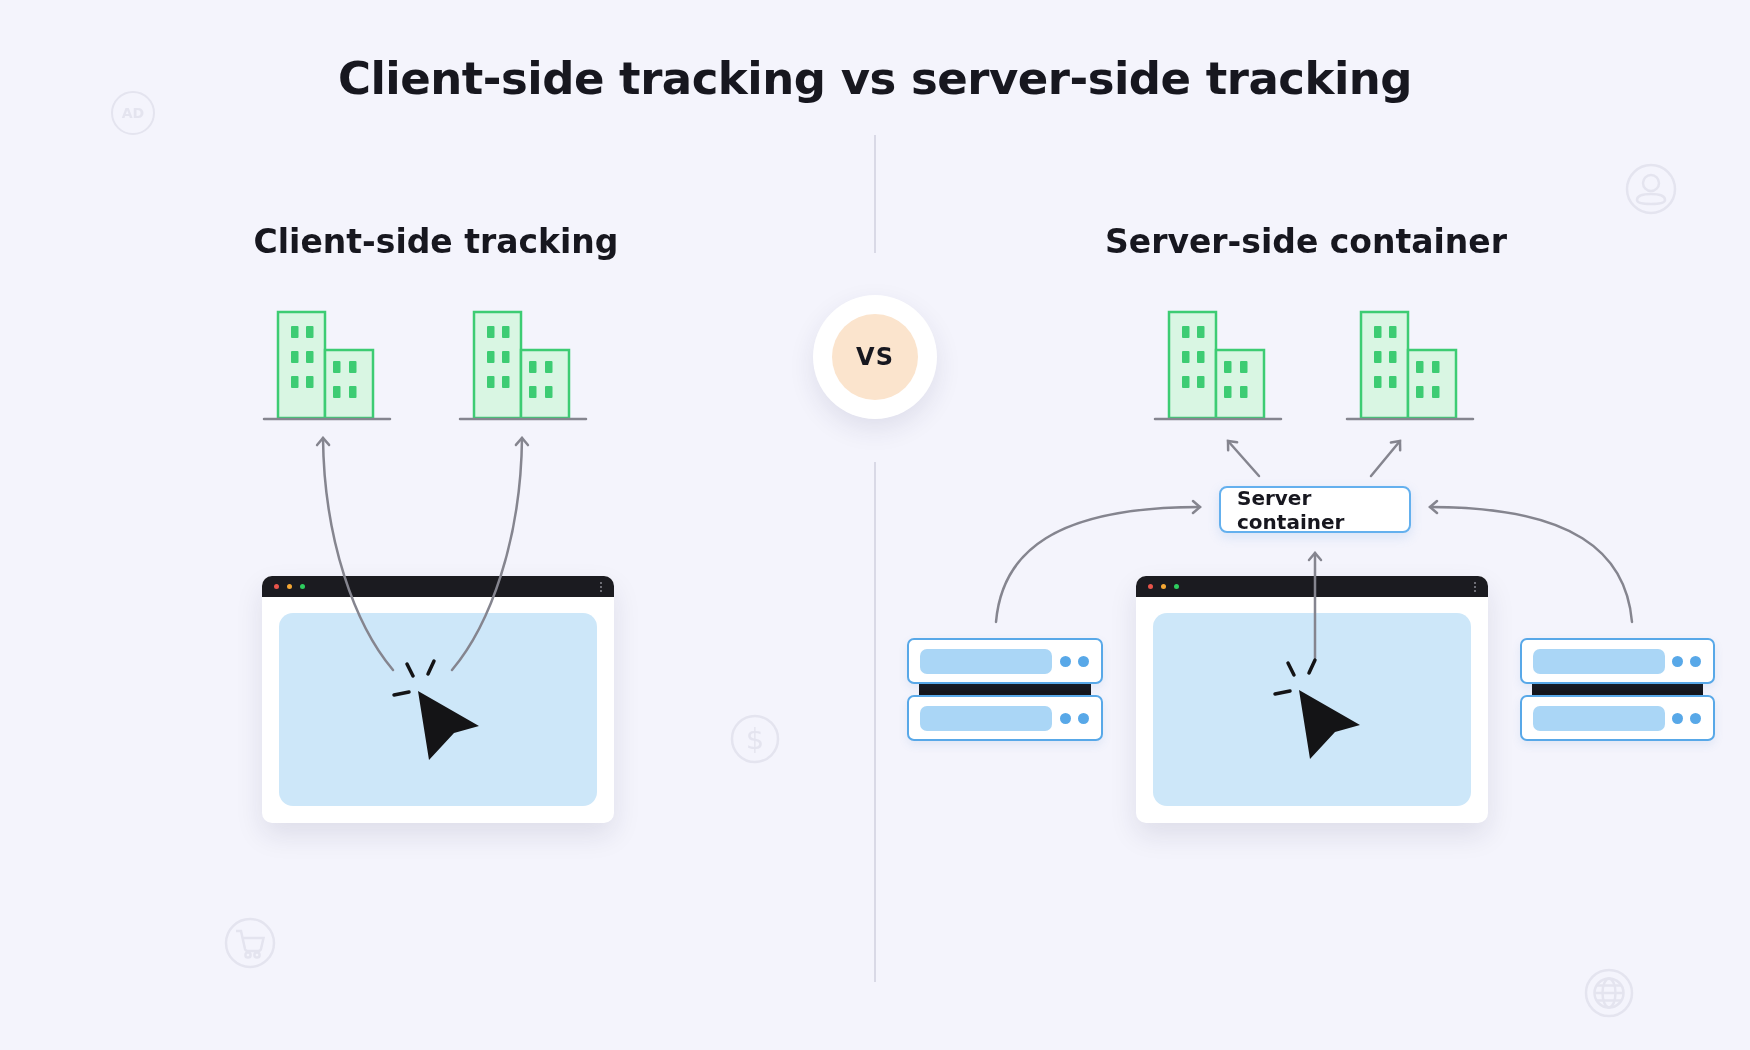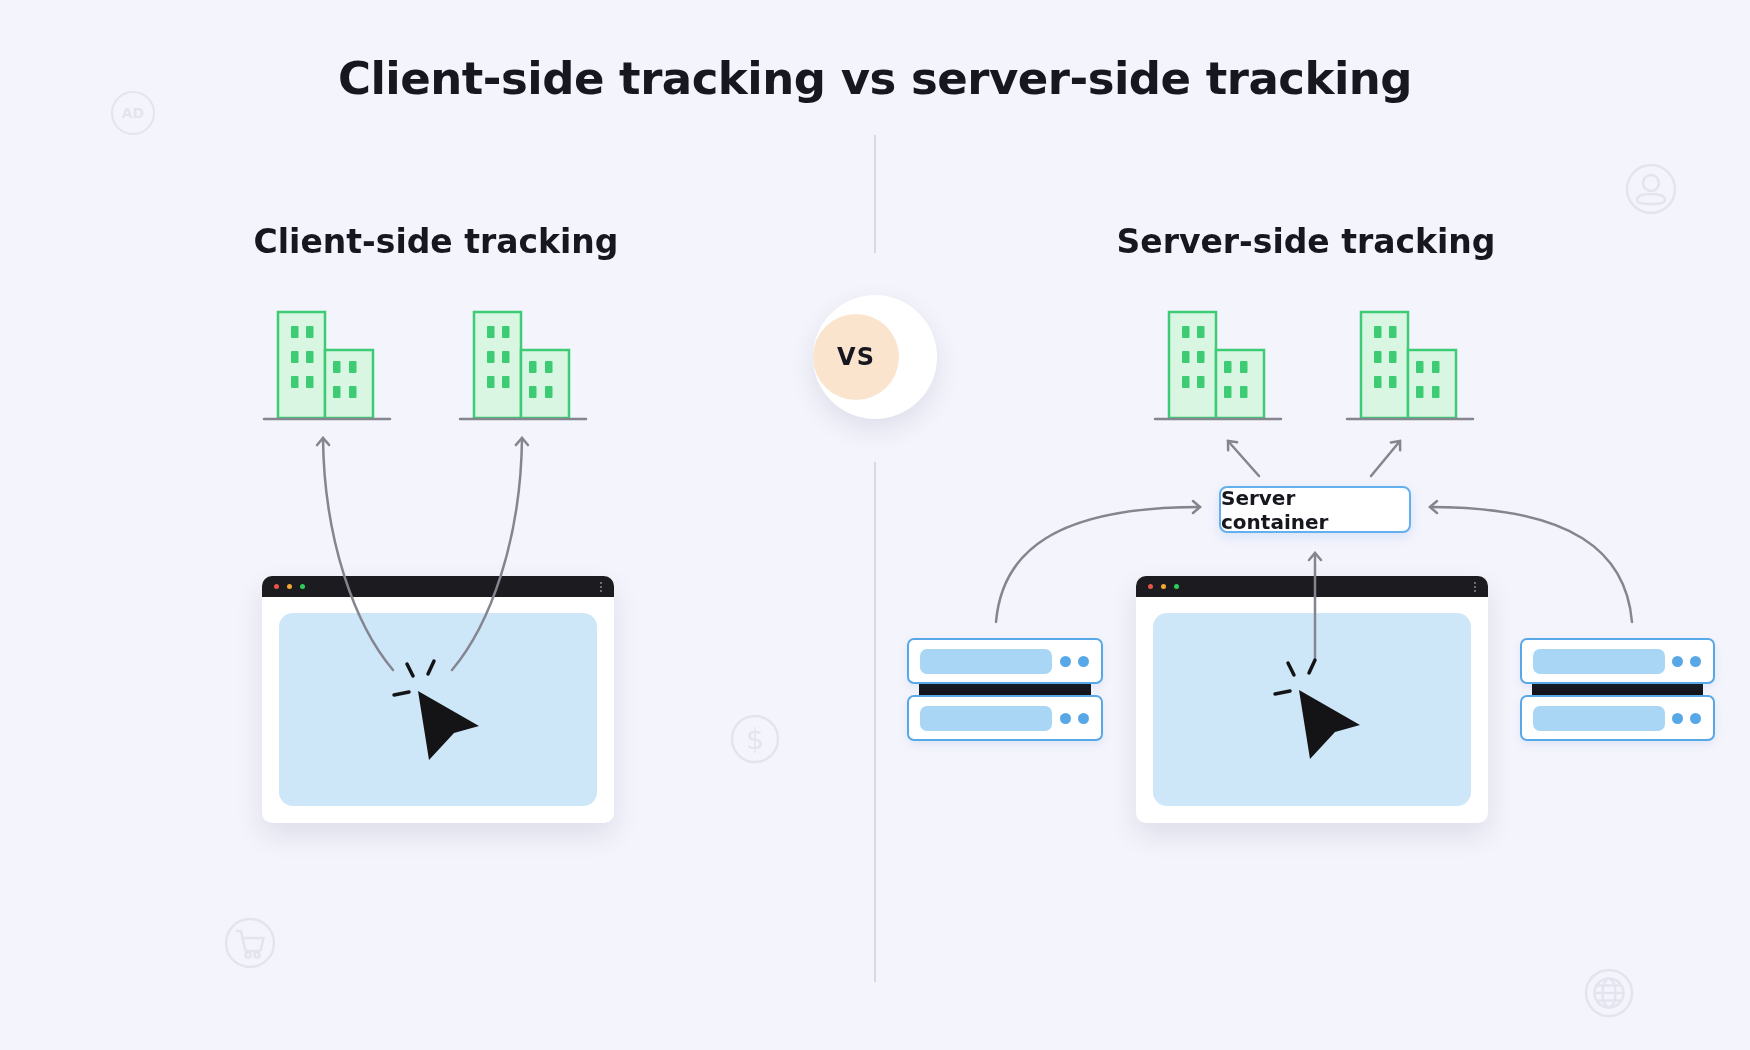--- a/index.html
+++ b/index.html
@@ -13,21 +13,21 @@
     font-size:33px;font-weight:800;color:var(--heading);}
   .heading-left{left:136px;}
   .heading-right{left:1006px;}
 
   
   .divider{position:absolute;left:874px;width:2px;background:var(--divider);}
   .divider.seg1{top:135px;height:118px;}
   .divider.seg2{top:462px;height:520px;}
   .vs-outer{position:absolute;left:813px;top:295px;width:124px;height:124px;border-radius:50%;
     background:var(--white);box-shadow:0 10px 26px rgba(40,40,90,0.10);
-    display:flex;align-items:center;justify-content:flex-start;}
+    display:flex;align-items:center;justify-content:center;}
   .vs-inner{width:86px;height:86px;border-radius:50%;background:var(--vs-fill);
     display:flex;align-items:center;justify-content:center;
     font-size:24px;font-weight:800;color:var(--heading);letter-spacing:1px;}
 
   
   .building{position:absolute;width:130px;height:112px;}
   .b-fill{fill:var(--green-fill);stroke:var(--green-stroke);stroke-width:2.5;}
   .b-win{fill:var(--green-stroke);}
   .b-base{stroke:var(--arrow-gray);stroke-width:2.5;stroke-linecap:round;}
 
@@ -48,21 +48,21 @@
   
   .cursor{position:absolute;width:100px;height:115px;z-index:6;}
   .cursor polygon{fill:var(--cursor-black);}
   .cursor line{stroke:var(--cursor-black);stroke-width:3.5;stroke-linecap:round;}
 
   
   .server-container{position:absolute;left:1219px;top:486px;width:192px;height:47px;
     background:var(--white);border:2px solid var(--container-border);border-radius:8px;
     box-sizing:border-box;display:flex;align-items:center;justify-content:center;
     font-size:20px;font-weight:800;color:var(--heading);
-    box-shadow:0 4px 12px rgba(90,150,220,0.18);z-index:4;}
+    box-shadow:0 4px 12px rgba(90,150,220,0.18);z-index:4;padding-left:16px;}
 
   
   .rack{position:absolute;width:196px;}
   .rack-unit{position:relative;height:46px;background:var(--white);
     border:2px solid var(--rack-blue);border-radius:7px;box-sizing:border-box;z-index:1;
     box-shadow:0 4px 10px rgba(60,120,190,0.10);}
   .rack-sep{height:13px;margin:-1px 12px;background:#15151a;position:relative;z-index:0;}
   .rack-bar{position:absolute;left:11px;top:9px;width:132px;height:25px;border-radius:7px;
     background:var(--rack-bar-blue);}
   .rack-dots{position:absolute;right:12px;top:16px;display:flex;gap:7px;}
@@ -108,21 +108,21 @@
     <circle class="deco-stroke" cx="26" cy="26" r="23"></circle>
     <circle class="deco-stroke" cx="26" cy="26" r="14.5"></circle>
     <ellipse class="deco-stroke" cx="26" cy="26" rx="6.5" ry="14.5"></ellipse>
     <line class="deco-stroke" x1="11.5" y1="26" x2="40.5" y2="26"></line>
     <line class="deco-stroke" x1="13.5" y1="18.5" x2="38.5" y2="18.5"></line>
     <line class="deco-stroke" x1="13.5" y1="33.5" x2="38.5" y2="33.5"></line>
   </svg>
 
   <div class="main-title">Client-side tracking vs server-side tracking</div>
   <div class="section-heading heading-left">Client-side tracking</div>
-  <div class="section-heading heading-right">Server-side tracking</div>
+  <div class="section-heading heading-right">Server-side container</div>
 
   <div class="divider seg1"></div>
   <div class="divider seg2"></div>
   <div class="vs-outer">
     <div class="vs-inner">VS</div>
   </div>
 
   <svg class="building" style="left:262px;top:310px" viewBox="0 0 130 112">
     <rect class="b-fill" x="16" y="2" width="47" height="106"></rect>
     <rect class="b-fill" x="63" y="40" width="48" height="68"></rect>

